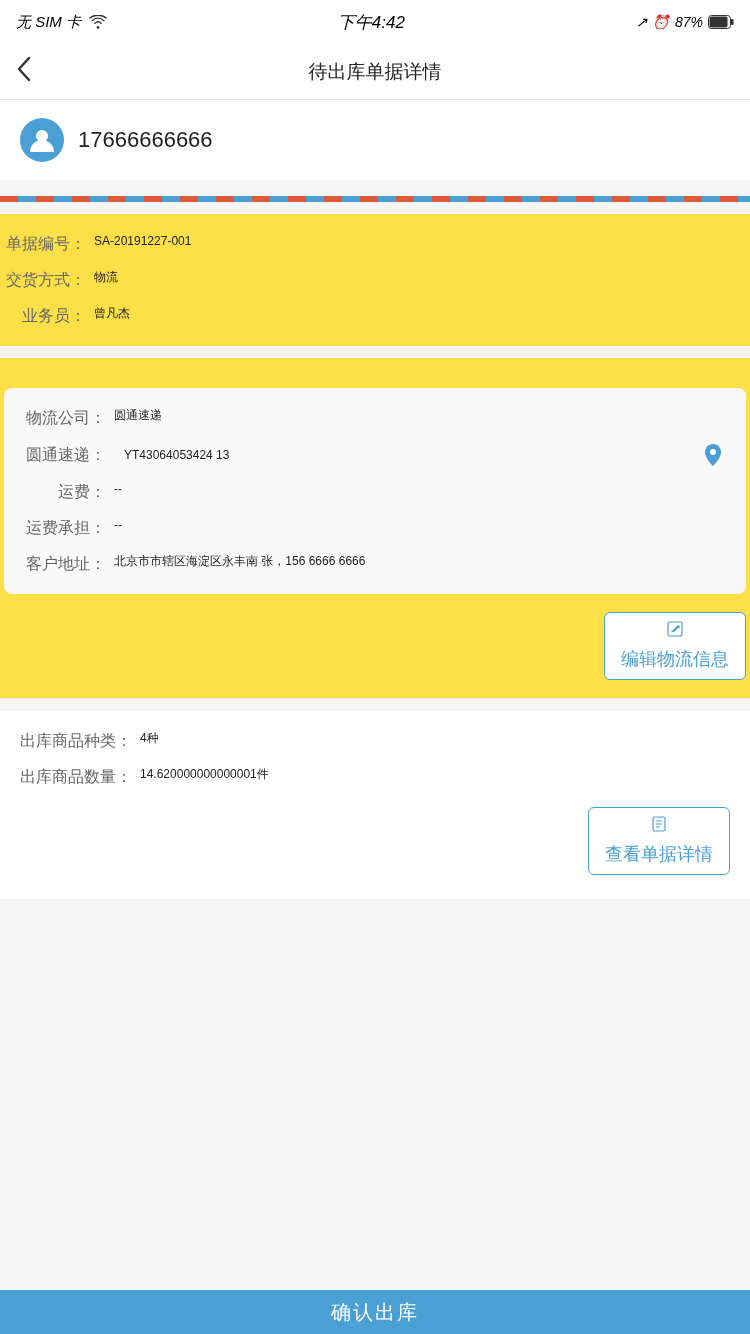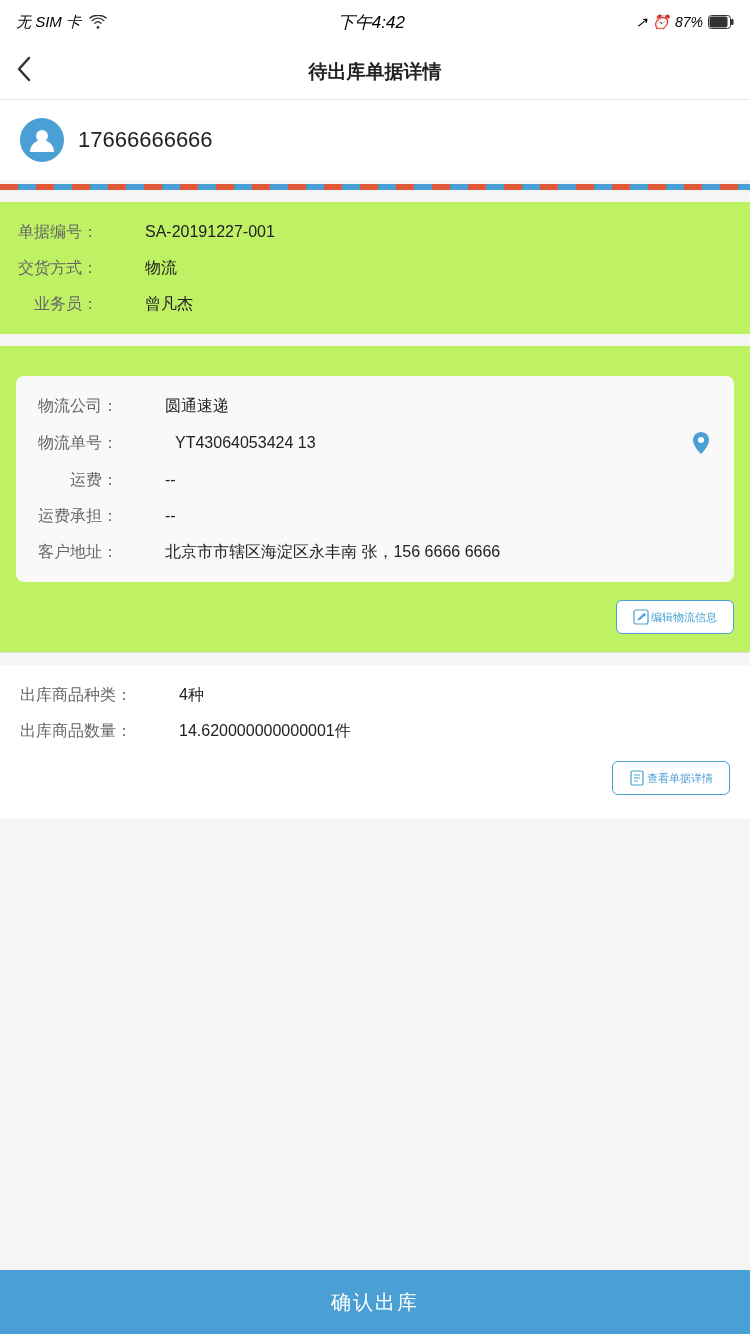--- a/index.html
+++ b/index.html
@@ -45,37 +45,37 @@
       color: #333;
       cursor: pointer;
       padding: 8px;
       margin-left: -8px;
     }
     .nav-title {
       position: absolute;
       left: 50%;
       transform: translateX(-50%);
       font-size: 19px;
-      font-weight: 700;
+      font-weight: 400;
       color: #222;
     }
 
     
     .content {
       padding-bottom: 80px;
     }
 
     
     .customer-card {
       background: #fff;
       padding: 18px 20px;
       display: flex;
       align-items: center;
       gap: 14px;
-      margin-bottom: 4px;
+      margin-bottom: 16px;
     }
     .customer-avatar {
       width: 44px;
       height: 44px;
       border-radius: 50%;
       background: #4a9fd4;
       display: flex;
       align-items: center;
       justify-content: center;
       flex-shrink: 0;
@@ -92,45 +92,44 @@
       background: repeating-linear-gradient(
         90deg,
         #e05a3a 0px, #e05a3a 18px,
         #4a9fd4 18px, #4a9fd4 36px
       );
       margin: 0;
     }
 
     
     .section {
-      background: #bef264;
+      background: #fde047;
       margin-top: 12px;
-      padding: 18px 16px;
+      padding: 18px 4px;
     }
 
     .info-row {
       display: flex;
       align-items: flex-start;
       margin-bottom: 12px;
       line-height: 1.5;
     }
     .info-row:last-child { margin-bottom: 0; }
     .info-label {
       font-size: 16px;
       color: #666;
       min-width: 90px;
       text-align: right;
       flex-shrink: 0;
       padding-right: 8px;
     }
     .info-value {
-      font-size: 16px;
+      font-size: 12px;
       color: #222;
       flex: 1;
-      margin-left: 39px;
     }
 
     
     .logistics-card {
       background: #f9f9f9;
       border-radius: 8px;
       margin-top: 12px;
       padding: 18px 20px;
     }
 
@@ -150,26 +149,27 @@
       display: flex;
       align-items: center;
       justify-content: flex-end;
       margin-top: 18px;
     }
     .btn-outline {
       border: 1px solid #4a9fd4;
       border-radius: 6px;
       padding: 8px 16px;
       color: #4a9fd4;
-      font-size: 11px;
-      background: #fff;
-      display: flex;
-      align-items: center;
-      gap: 2px;
+      font-size: 18px;
+      background: #fff;
+      display: flex;
+      align-items: center;
+      gap: 10px;
       cursor: pointer;
+      flex-direction: column;
     }
 
     
     .thin-separator {
       height: 1px;
       background: #e0e0e0;
       margin: 0 0 0 0;
     }
 
     
@@ -187,21 +187,21 @@
       margin-top: 18px;
     }
 
     
     .confirm-bar {
       position: fixed;
       bottom: 0;
       left: 0;
       width: 750px;
       background: #4a9fd4;
-      height: 64px;
+      height: 44px;
       display: flex;
       align-items: center;
       justify-content: center;
       cursor: pointer;
     }
     .confirm-btn-text {
       font-size: 20px;
       color: #fff;
       font-weight: 500;
       letter-spacing: 2px;
@@ -276,21 +276,21 @@
     </div>
   </div>
 
   <div class="section">
     <div class="logistics-card">
       <div class="info-row">
         <span class="info-label">物流公司：</span>
         <span class="info-value">圆通速递</span>
       </div>
       <div class="info-row tracking-row">
-        <span class="info-label">物流单号：</span>
+        <span class="info-label">圆通速递：</span>
         <span class="info-value">YT43064053424 13</span>
         <svg class="location-icon" viewBox="0 0 26 26">
           <path d="M13 2C8.582 2 5 5.582 5 10c0 6.627 8 14 8 14s8-7.373 8-14c0-4.418-3.582-8-8-8z" fill="#4a9fd4"></path>
           <circle cx="13" cy="10" r="3" fill="#fff"></circle>
         </svg>
       </div>
       <div class="info-row">
         <span class="info-label">运费：</span>
         <span class="info-value">--</span>
       </div>

